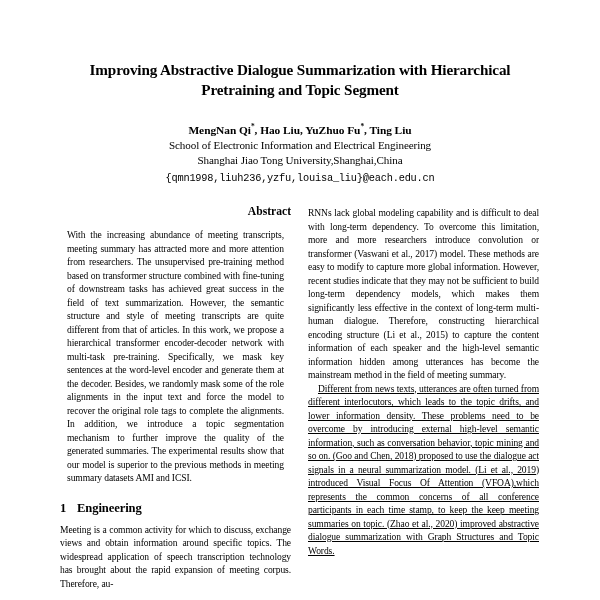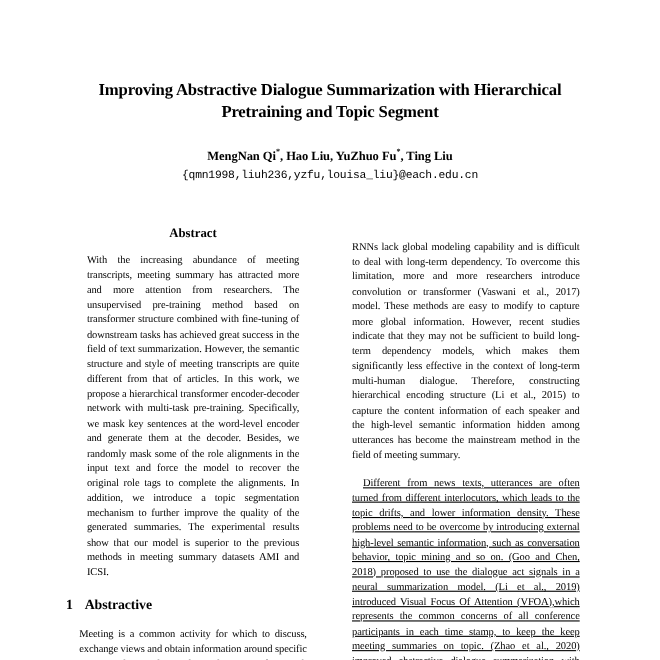--- a/index.html
+++ b/index.html
@@ -14,21 +14,21 @@
     font-family: "Liberation Serif", "DejaVu Serif", serif;
     color: #000000;
     -webkit-font-smoothing: antialiased;
   }
   .page {
     position: relative;
     width: 600px;
     height: 600px;
     background: #ffffff;
     box-sizing: border-box;
-    padding: 12px 60px;
+    padding: 0 60px;
   }
 
   
   .title-block {
     padding-top: 60px;
     text-align: center;
   }
   .paper-title {
     font-size: 15.2px;
     font-weight: bold;
@@ -77,30 +77,30 @@
     gap: 17px;
   }
   .col {
     width: 231px;
     overflow: hidden;
   }
   .col-left { padding-top: 0; }
   .col-right { padding-top: 10px; }
 
   .abstract-head {
-    text-align: center;
+    text-align: right;
     font-size: 11.6px;
     font-weight: bold;
     margin: 9px 0 10px 0;
   }
   .abstract-body {
     padding: 0 7px 0 7px;
   }
   p.body {
-    margin: 12px;
+    margin: 0;
     font-size: 9.55px;
     line-height: 1.415;
     text-align: justify;
     text-justify: inter-word;
     letter-spacing: -0.09px;
     hyphens: none;
   }
   p.body + p.body {
     text-indent: 10px;
     text-decoration: underline;
@@ -119,33 +119,35 @@
 </head>
 <body>
 
 <div class="page">
 
   <div class="title-block">
     <h1 class="paper-title">Improving Abstractive Dialogue Summarization with Hierarchical Pretraining and Topic Segment</h1>
 
     <div class="author-block">
       <div class="author-line"><span>MengNan Qi</span><sup>*</sup><span>, </span><span>Hao Liu</span><span>, </span><span>YuZhuo Fu</span><sup>*</sup><span>, </span><span>Ting Liu</span></div>
+      <div class="affiliation">School of Electronic Information and Electrical Engineering</div>
+      <div class="affiliation">Shanghai Jiao Tong University,Shanghai,China</div>
       <div class="email">{qmn1998,liuh236,yzfu,louisa_liu}@each.edu.cn</div>
     </div>
   </div>
 
   <div class="columns">
 
     <div class="col col-left">
       <div class="abstract-head">Abstract</div>
       <div class="abstract-body">
         <p class="body">With the increasing abundance of meeting transcripts, meeting summary has attracted more and more attention from researchers. The unsupervised pre-training method based on transformer structure combined with fine-tuning of downstream tasks has achieved great success in the field of text summarization. However, the semantic structure and style of meeting transcripts are quite different from that of articles. In this work, we propose a hierarchical transformer encoder-decoder network with multi-task pre-training. Specifically, we mask key sentences at the word-level encoder and generate them at the decoder. Besides, we randomly mask some of the role alignments in the input text and force the model to recover the original role tags to complete the alignments. In addition, we introduce a topic segmentation mechanism to further improve the quality of the generated summaries. The experimental results show that our model is superior to the previous methods in meeting summary datasets AMI and ICSI.</p>
       </div>
 
-      <div class="section-head"><span class="num">1</span><span>Abstractive</span></div>
+      <div class="section-head"><span class="num">1</span><span>Engineering</span></div>
 
       <p class="body">Meeting is a common activity for which to discuss, exchange views and obtain information around specific topics. The widespread application of speech transcription technology has brought about the rapid expansion of meeting corpus. Therefore, au-</p>
     </div>
 
     <div class="col col-right">
       <p class="body">RNNs lack global modeling capability and is difficult to deal with long-term dependency. To overcome this limitation, more and more researchers introduce convolution or transformer (Vaswani et al., 2017) model. These methods are easy to modify to capture more global information. However, recent studies indicate that they may not be sufficient to build long-term dependency models, which makes them significantly less effective in the context of long-term multi-human dialogue. Therefore, constructing hierarchical encoding structure (Li et al., 2015) to capture the content information of each speaker and the high-level semantic information hidden among utterances has become the mainstream method in the field of meeting summary.</p>
       <p class="body">Different from news texts, utterances are often turned from different interlocutors, which leads to the topic drifts, and lower information density. These problems need to be overcome by introducing external high-level semantic information, such as conversation behavior, topic mining and so on. (Goo and Chen, 2018) proposed to use the dialogue act signals in a neural summarization model. (Li et al., 2019) introduced Visual Focus Of Attention (VFOA),which represents the common concerns of all conference participants in each time stamp, to keep the keep meeting summaries on topic. (Zhao et al., 2020) improved abstractive dialogue summarization with Graph Structures and Topic Words.</p>
     </div>
 
   </div>

